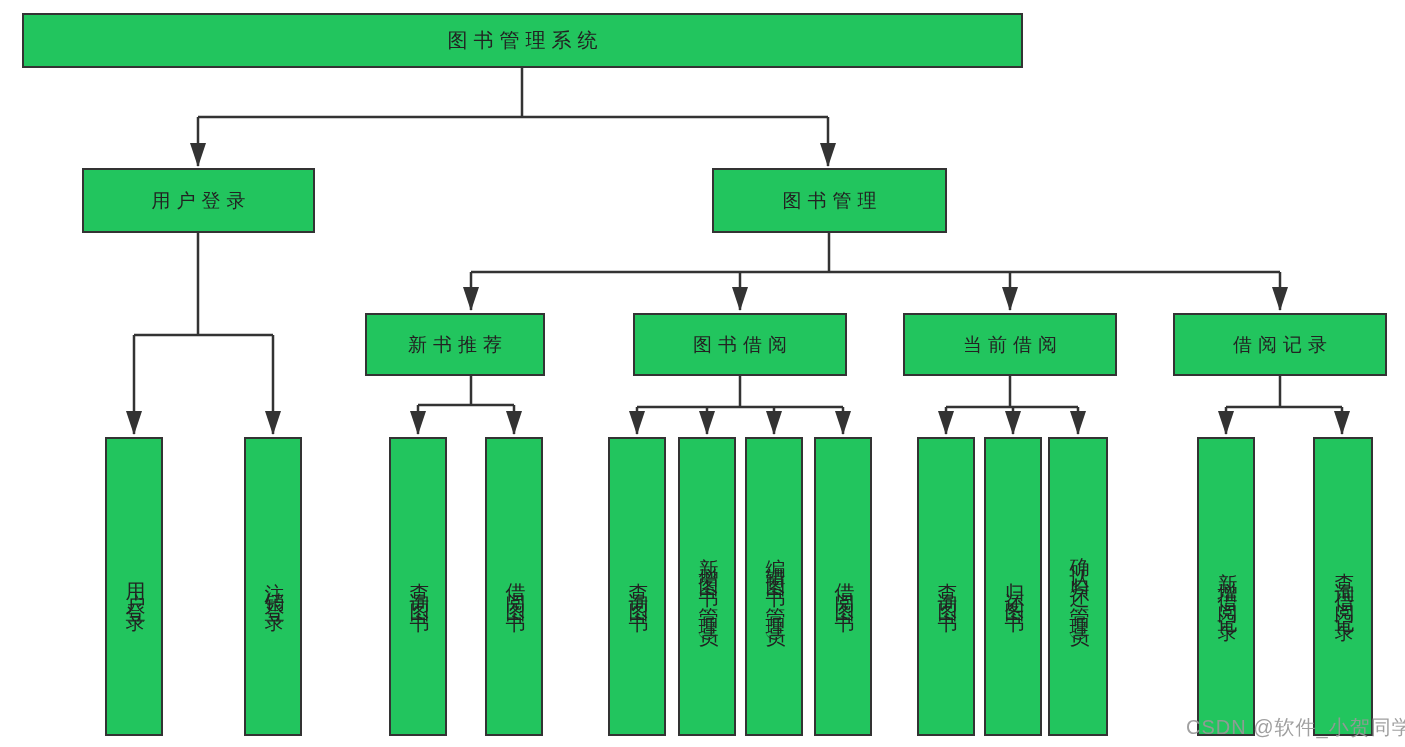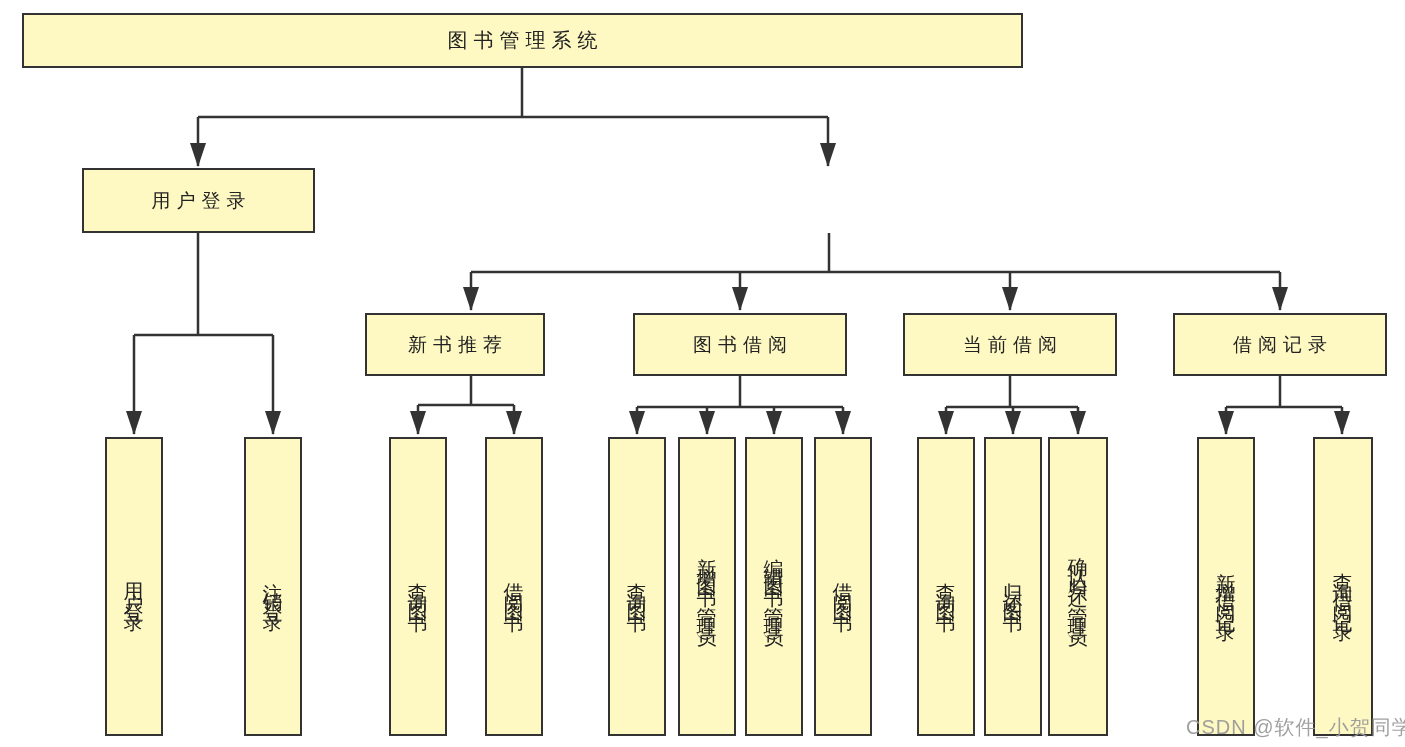--- a/index.html
+++ b/index.html
@@ -18,26 +18,27 @@
   .connectors {
     position: absolute;
     left: 0;
     top: 0;
     width: 1405px;
     height: 747px;
   }
   .node {
     position: absolute;
     box-sizing: border-box;
-    background: #fef9c3;
+    background: #22c55e;
     border: 2px solid #333333;
     display: flex;
     align-items: center;
     justify-content: center;
     color: #222222;
+    font-family: Liberation Mono, monospace;
   }
   .hlabel {
     font-size: 19px;
     letter-spacing: 6px;
     text-indent: 6px;
     white-space: nowrap;
     color: #222222;
   }
   .root-label {
     font-size: 20px;
@@ -124,20 +125,23 @@
     </g>
   </svg>
 
   <div class="node" style="left:22px; top:13px; width:1001px; height:55px;">
     <span class="hlabel root-label">图书管理系统</span>
   </div>
 
   <div class="node" style="left:82px; top:168px; width:233px; height:65px;">
     <span class="hlabel">用户登录</span>
   </div>
+  <div class="node" style="left:712px; top:168px; width:235px; height:65px;">
+    <span class="hlabel">图书管理</span>
+  </div>
 
   <div class="node" style="left:365px; top:313px; width:180px; height:63px;">
     <span class="hlabel">新书推荐</span>
   </div>
   <div class="node" style="left:903px; top:313px; width:214px; height:63px;">
     <span class="hlabel">当前借阅</span>
   </div>
   <div class="node" style="left:633px; top:313px; width:214px; height:63px;">
     <span class="hlabel">图书借阅</span>
   </div>

